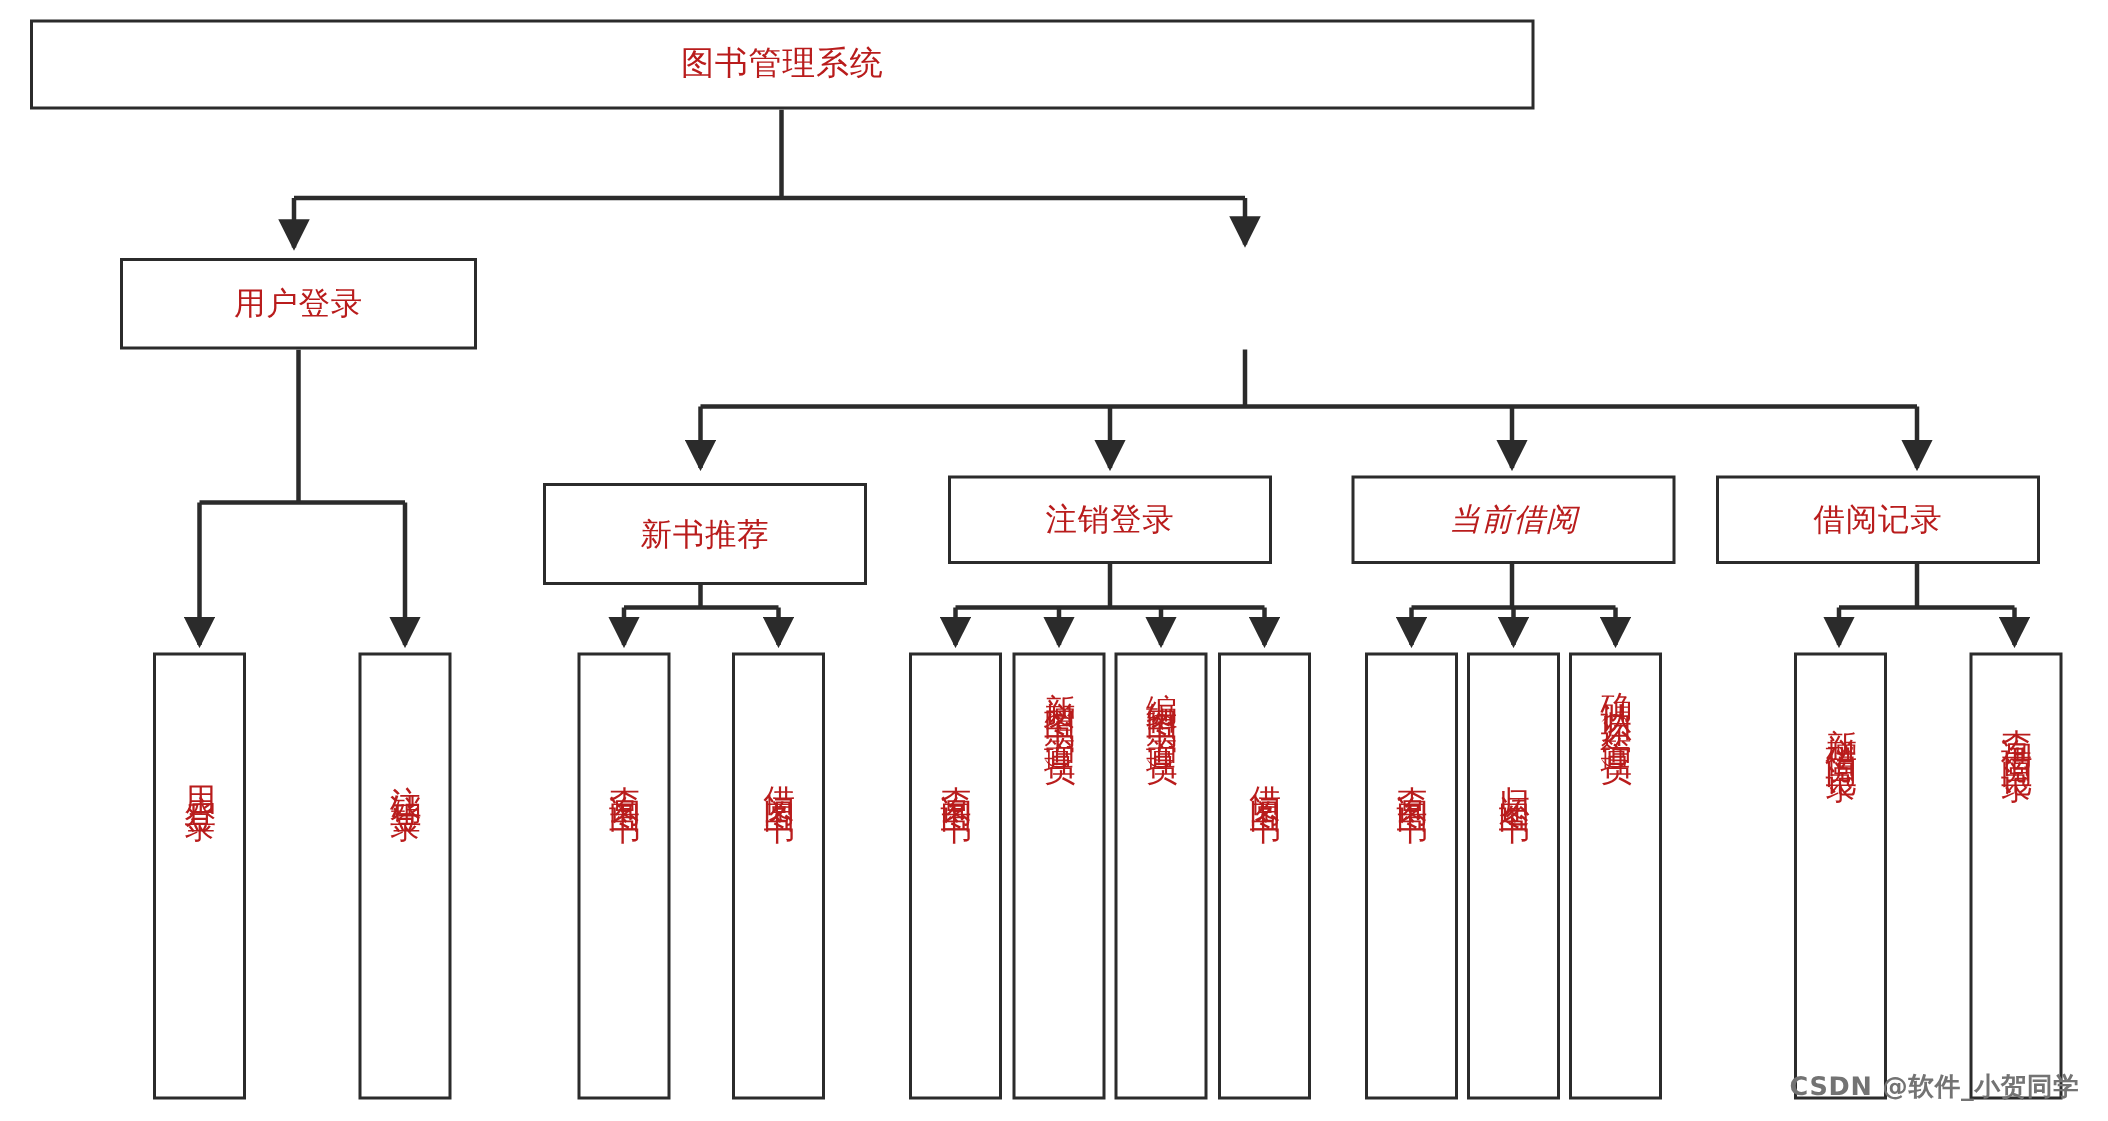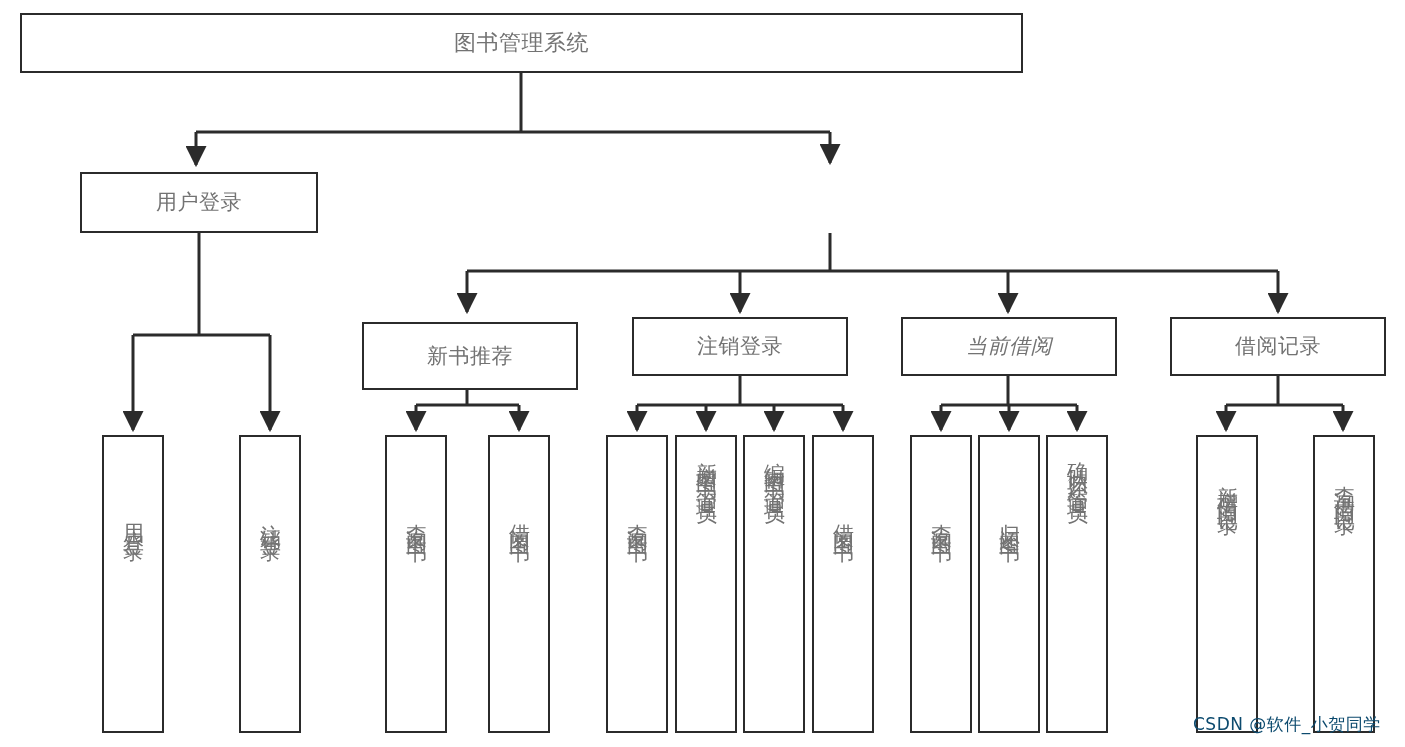--- a/index.html
+++ b/index.html
@@ -27,21 +27,21 @@
   }
   
   .node {
     position: absolute;
     box-sizing: border-box;
     border: 2px solid #2b2b2b;
     background: #ffffff;
     display: flex;
     align-items: center;
     justify-content: center;
-    color: #737373;
+    color: #b91c1c;
   }
   .node .label {
     display: block;
     text-align: center;
     line-height: 1.18;
     white-space: pre;
   }
   .node.horiz .label {
     font-size: 21px;
     letter-spacing: 0.5px;
@@ -61,24 +61,25 @@
     text-orientation: upright;
     font-size: 21px;
     line-height: 1.0;
     letter-spacing: 6px;
     white-space: nowrap;
     text-align: left;
   }
   .watermark {
     position: absolute;
     font-size: 17px;
-    color: #0c4a6e;
+    color: #737373;
     white-space: nowrap;
     letter-spacing: 0.5px;
     pointer-events: none;
+    font-weight: bold;
   }
 </style>
 </head>
 <body>
 
 <div id="diagram-root">
 
   <svg id="diagram-svg" viewBox="0 0 1405 747">
     <defs>
       <marker id="arrow" viewBox="0 0 10 10" refX="9" refY="5" markerWidth="7" markerHeight="7" orient="auto-start-reverse">
@@ -143,21 +144,21 @@
   </div>
 
   <div class="node horiz" style="left:632px; top:317px; width:216px; height:59px;">
     <span class="label">注销登录</span>
   </div>
 
   <div class="node horiz" style="left:901px; top:317px; width:216px; height:59px;font-style:italic;">
     <span class="label">当前借阅</span>
   </div>
 
-  <div class="node horiz" style="left:1170px; top:317px; width:216px; height:59px;">
+  <div class="node horiz" style="left:1144px; top:317px; width:216px; height:59px;">
     <span class="label">借阅记录</span>
   </div>
 
   <div class="node vert" style="left:102px; top:435px; width:62px; height:298px; padding-top:70px;">
     <span class="label">用户登录</span>
   </div>
 
   <div class="node vert" style="left:239px; top:435px; width:62px; height:298px; padding-top:70px;">
     <span class="label">注销登录</span>
   </div>

